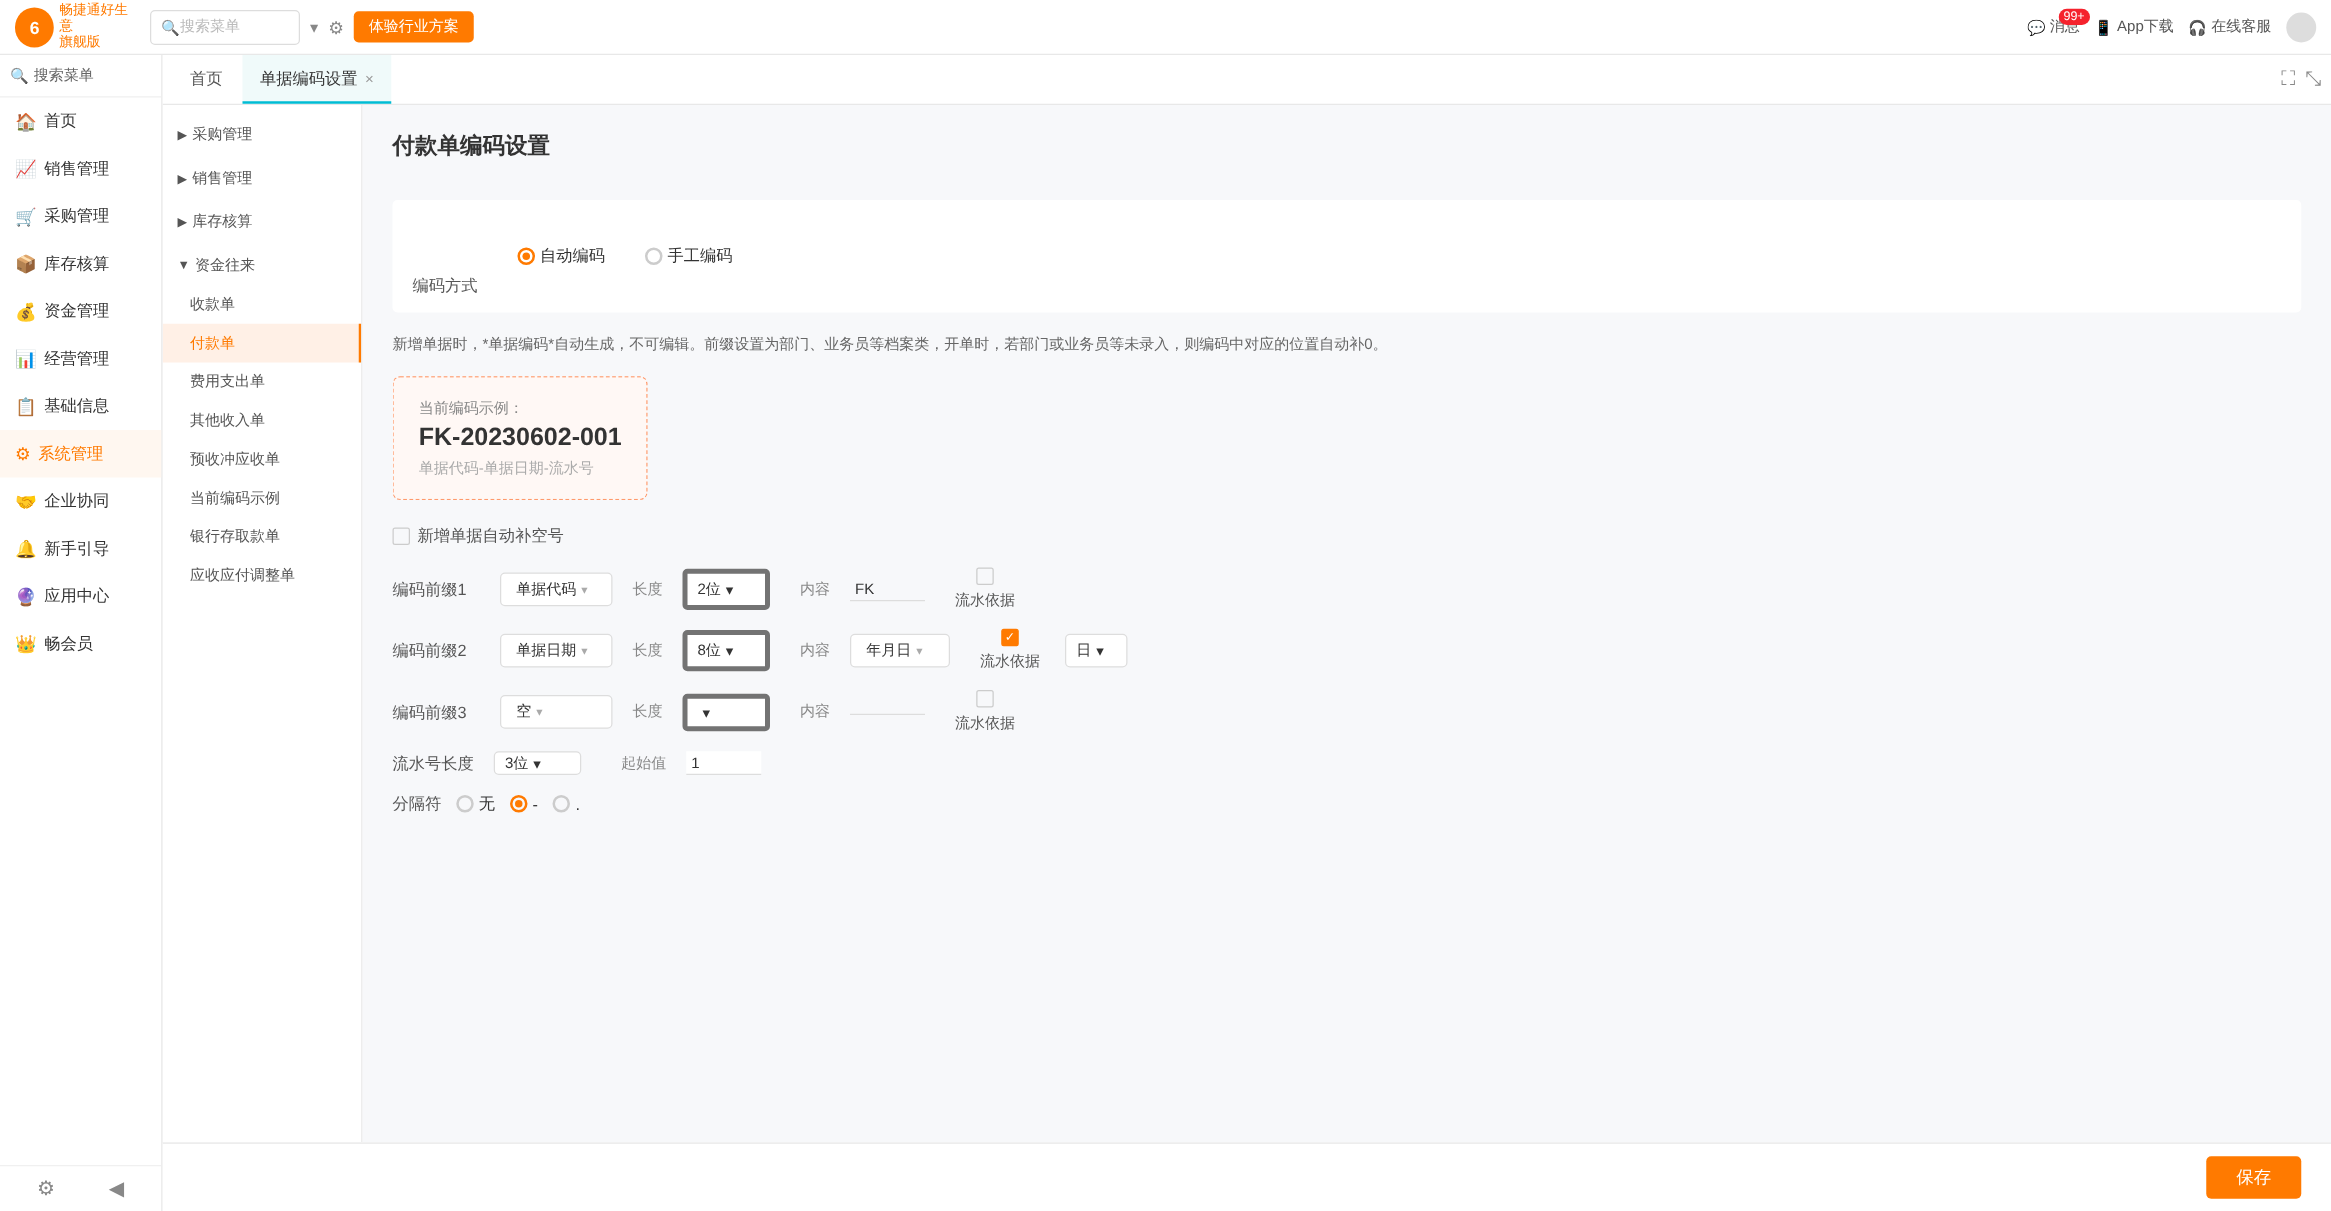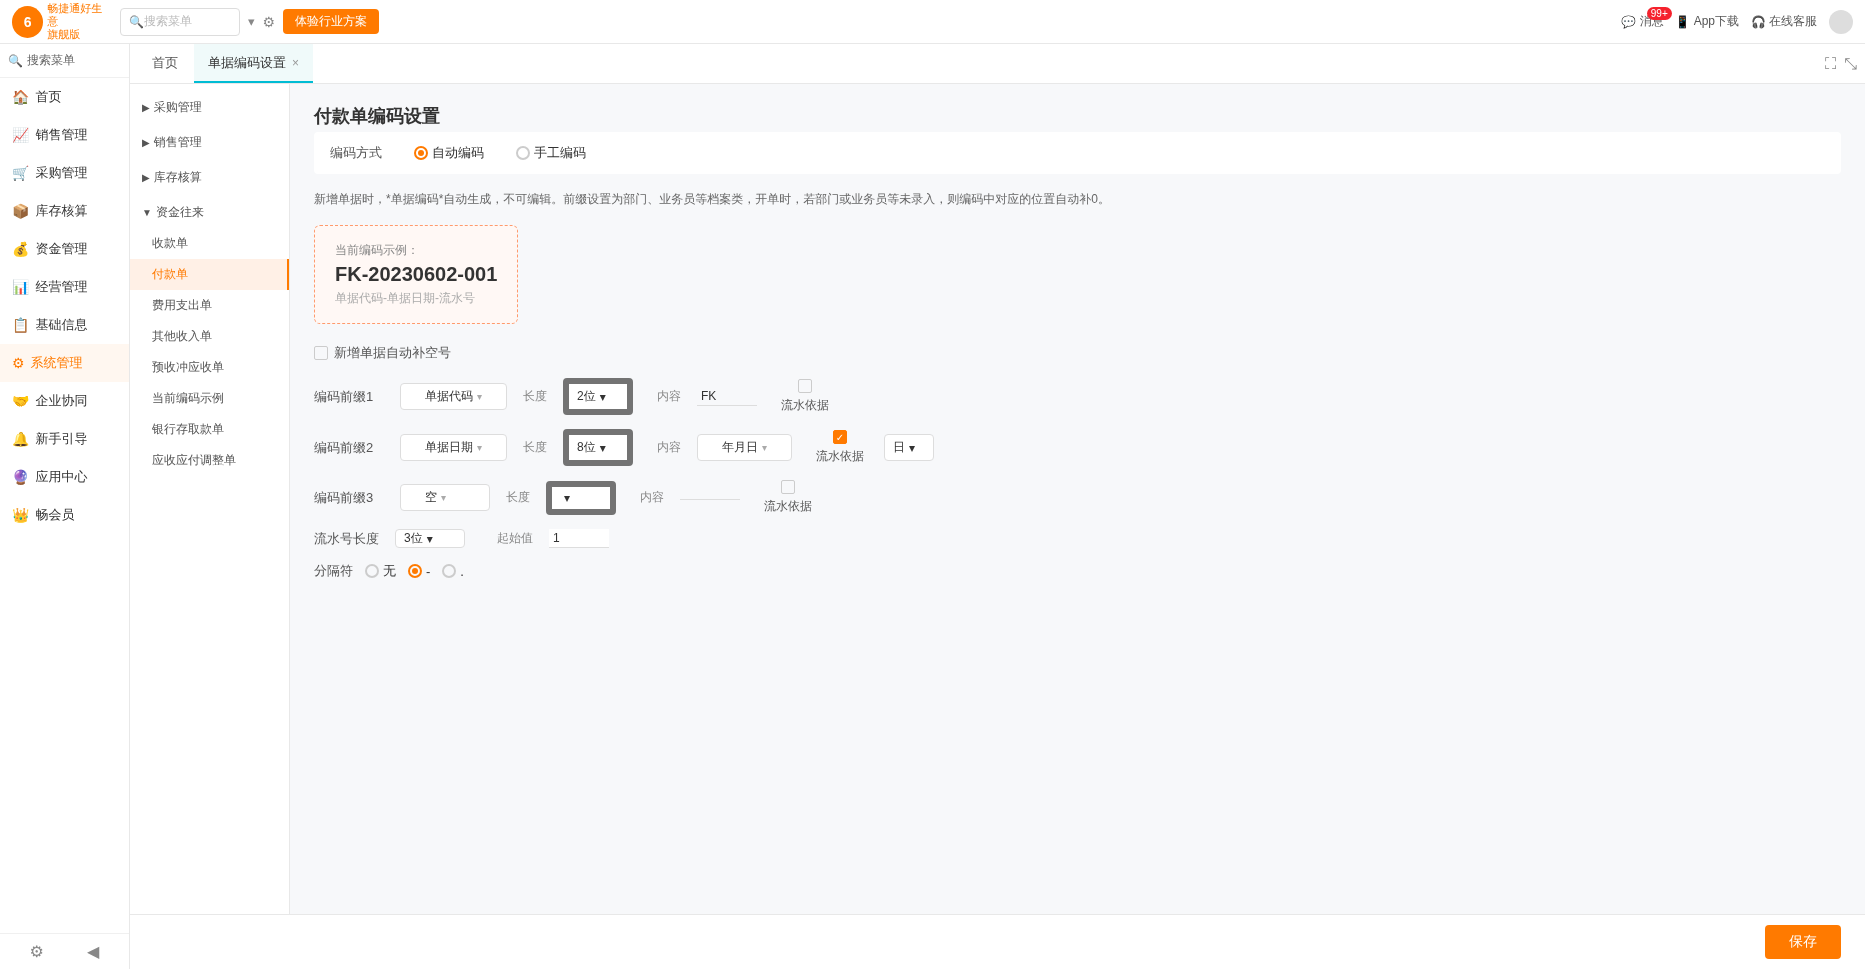--- a/index.html
+++ b/index.html
@@ -48,25 +48,25 @@
     
     .left-nav { width: 160px; background: #fff; border-right: 1px solid #e8e8e8; padding: 8px 0; flex-shrink: 0; overflow-y: auto; }
     .nav-group { margin-bottom: 4px; }
     .nav-group-title { display: flex; align-items: center; padding: 7px 12px; font-size: 12px; color: #555; cursor: pointer; gap: 4px; }
     .nav-group-title .arrow { font-size: 10px; }
     .nav-item { padding: 7px 12px 7px 22px; font-size: 12px; color: #555; cursor: pointer; }
     .nav-item.active { background: #fff0e6; color: #ff7a00; border-right: 2px solid #ff7a00; }
 
     
     .main-panel { flex: 1; padding: 20px 24px; overflow-y: auto; background: #f7f8fa; }
-    .page-title { font-size: 18px; font-weight: 600; color: #333; margin-bottom: 4px; }
+    .page-title { font-size: 18px; font-weight: 600; color: #333; margin-bottom: 32px; }
 
     
     .encoding-method { display: flex; align-items: center; gap: 16px; background: #fff; padding: 12px 16px; border-radius: 4px; margin-bottom: 16px; }
-    .encoding-label { font-size: 13px; color: #555; }
+    .encoding-label { font-size: 13px; color: #555; margin-top: 48px; }
     .radio-group { display: flex; align-items: center; gap: 16px; }
     .radio-item { display: flex; align-items: center; gap: 4px; font-size: 13px; color: #333; cursor: pointer; padding-left: 16px; }
     .radio-circle { width: 14px; height: 14px; border-radius: 50%; border: 2px solid #ccc; display: flex; align-items: center; justify-content: center; }
     .radio-circle.checked { border-color: #ff7a00; }
     .radio-dot { width: 6px; height: 6px; border-radius: 50%; background: #ff7a00; }
 
     
     .desc-text { font-size: 12px; color: #666; margin-bottom: 16px; line-height: 1.6; }
 
     
@@ -75,24 +75,24 @@
     .preview-code { font-size: 20px; font-weight: 700; color: #333; }
     .preview-format { font-size: 12px; color: #aaa; margin-top: 4px; }
 
     
     .checkbox-row { display: flex; align-items: center; gap: 6px; font-size: 13px; color: #555; margin-bottom: 16px; }
     .checkbox-box { width: 14px; height: 14px; border: 1px solid #ccc; border-radius: 2px; display: inline-block; }
 
     
     .config-row { display: flex; align-items: center; gap: 16px; margin-bottom: 14px; flex-wrap: wrap; }
     .config-label { font-size: 13px; color: #555; width: 70px; flex-shrink: 0; }
-    .select-wrapper { display: flex; align-items: center; border: 1px solid #ddd; border-radius: 4px; padding: 4px 24px; background: #fff; font-size: 12px; color: #333; gap: 4px; min-width: 90px; cursor: pointer; }
+    .select-wrapper { display: flex; align-items: center; border: 1px solid #ddd; border-radius: 4px; padding: 4px 12px; background: #fff; font-size: 12px; color: #333; gap: 4px; min-width: 90px; cursor: pointer; }
     .select-wrapper .arrow-down { color: #aaa; font-size: 10px; }
     .len-label { font-size: 12px; color: #888; }
-    .len-select { display: flex; align-items: center; border: 6px solid #737373; border-radius: 4px; padding: 4px 8px; background: #fff; font-size: 12px; color: #333; gap: 4px; min-width: 70px; cursor: pointer; }
+    .len-select { display: flex; align-items: center; border: 4px solid #737373; border-radius: 4px; padding: 4px 8px; background: #fff; font-size: 12px; color: #333; gap: 4px; min-width: 70px; cursor: pointer; }
     .content-label { font-size: 12px; color: #888; margin-left: 8px; }
     .content-value { font-size: 12px; color: #333; min-width: 60px; border-bottom: 1px solid #ddd; padding: 2px 4px; }
     .checkbox-inline { display: flex; align-items: center; gap: 4px; font-size: 12px; color: #555; margin-left: 8px; flex-direction: column; }
     .checkbox-checked { width: 14px; height: 14px; border: 1px solid #ff7a00; border-radius: 2px; background: #ff7a00; display: inline-flex; align-items: center; justify-content: center; color: #fff; font-size: 10px; flex-shrink: 0; }
     .checkbox-unchecked { width: 14px; height: 14px; border: 1px solid #ccc; border-radius: 2px; display: inline-block; flex-shrink: 0; }
     .day-select { display: flex; align-items: center; border: 1px solid #ddd; border-radius: 4px; padding: 4px 8px; background: #fff; font-size: 12px; color: #333; gap: 4px; min-width: 50px; cursor: pointer; margin-left: 4px; }
 
     
     .serial-row { display: flex; align-items: center; gap: 16px; margin-bottom: 14px; }
     .serial-label { font-size: 13px; color: #555; }

